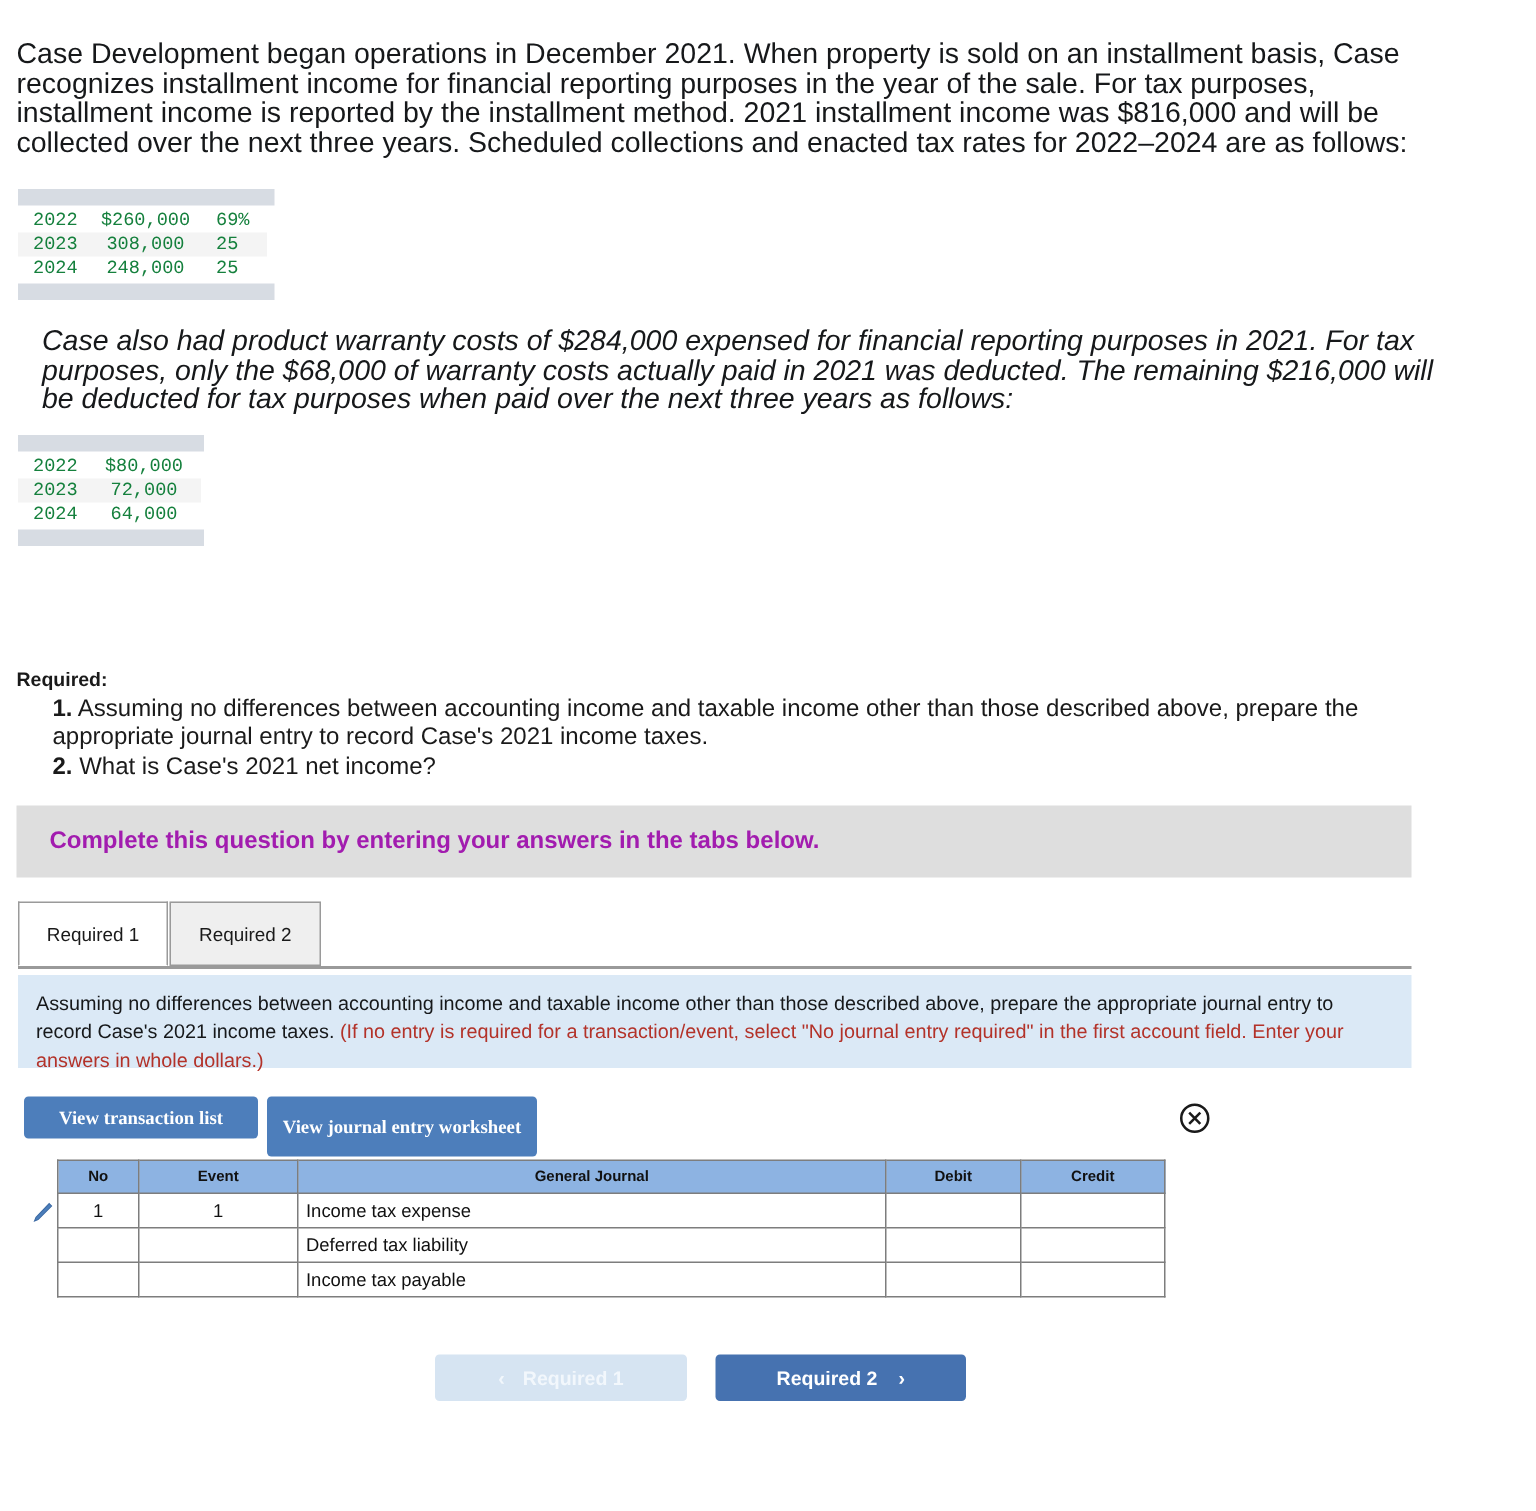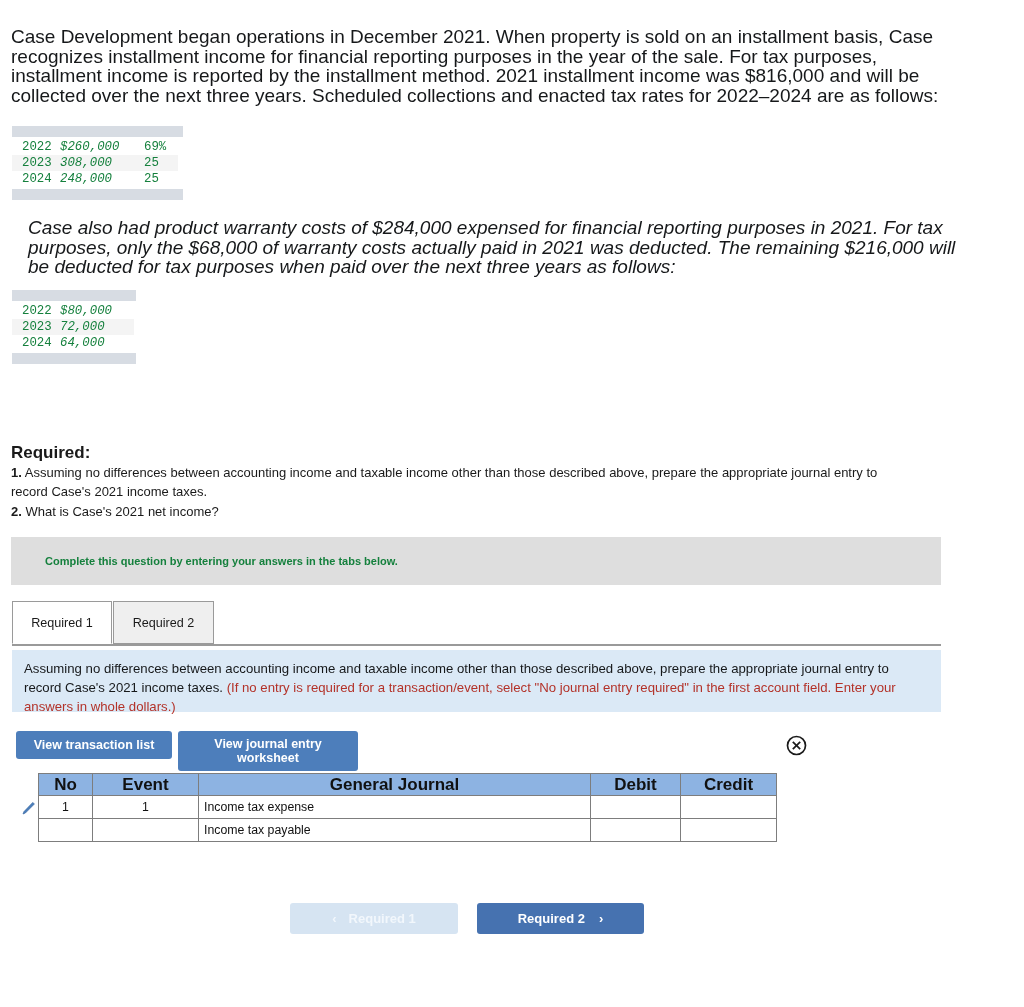--- a/index.html
+++ b/index.html
@@ -24,45 +24,45 @@
 
   
   .mono-table { position: absolute; font-family: "Liberation Mono", monospace; }
   .mono-table .bar { background: #d7dce3; height: 11px; }
   .mono-table .bar.top { margin-bottom: 2px; }
   .mono-table .bar.bottom { margin-top: 2px; }
   .mono-table table { border-collapse: collapse; font-size: 12.4px; }
   .mono-table td { padding: 0 0 0 0; line-height: 16px; white-space: pre; color: #15803d; }
   .mono-table tr.alt { background: #f4f4f4; }
   .mono-table td.yr   { text-align: left; }
-  .mono-table td.amt  { text-align: left; font-style: italic; }
+  .mono-table td.amt  { text-align: center; }
   .mono-table td.rate { text-align: left; }
 
   #tbl1 { left: 12px; top: 126px; width: 171px; }
   #tbl1 td.yr   { padding-left: 10px; width: 48px; }
   #tbl1 td.amt  { width: 78px; padding-right: 4px; }
   #tbl1 td.rate { width: 40px; padding-left: 6px; }
 
   #tbl2 { left: 12px; top: 290px; width: 124px; }
   #tbl2 td.yr  { padding-left: 10px; width: 48px; }
   #tbl2 td.amt { width: 74px; padding-right: 2px; }
 
   
   #req { position: absolute; left: 11px; top: 443px; width: 900px; }
-  #req .rlabel { font-size: 17px; font-weight: bold; line-height: 19.5px; }
-  #req .rline { font-size: 13px; line-height: 19.5px; }
+  #req .rlabel { font-size: 13px; font-weight: bold; line-height: 19.5px; }
+  #req .rline { font-size: 16px; line-height: 19.5px; margin-left: 24px; }
   #req .rline b { font-weight: bold; }
 
   
   #banner {
     position: absolute; left: 11px; top: 537px; width: 930px; height: 48px;
     background: #dedede;
     display: flex; align-items: center;
   }
-  #banner .btxt { font-size: 11px; font-weight: bold; padding-left: 34px; color: #15803d; }
+  #banner .btxt { font-size: 16px; font-weight: bold; padding-left: 22px; color: #a21caf; }
 
   
   #tabs { position: absolute; left: 12px; top: 601px; width: 929px; height: 45px; }
   .tab {
     position: absolute; top: 0; height: 43px;
     border: 1px solid #9a9a9a;
     display: flex; align-items: center; justify-content: center;
     font-size: 12.6px; color: #1a1a1a;
   }
   #tab1 { left: 0; width: 100px; background: #ffffff; border-bottom-color: #ffffff; z-index: 3; }
@@ -76,33 +76,34 @@
   }
   #inst .itxt { font-size: 13.2px; line-height: 19px; color: #16181a; }
   #inst .red { color: #b33229; }
 
   
   .bluebtn {
     position: absolute; background: #4d7ebb; color: #ffffff;
     font-size: 12.5px; font-weight: bold; border-radius: 3px;
     display: flex; align-items: center; justify-content: center;
     border: none;
+    font-family: Liberation Serif, serif;
   }
   #btnTrans { left: 16px; top: 731px; width: 156px; height: 28px; }
   #btnWork  { left: 178px; top: 731px; width: 180px; height: 40px; }
 
   #xicon { position: absolute; left: 786px; top: 735px; width: 21px; height: 21px; }
 
   
   #jwrap { position: absolute; left: 38px; top: 773px; }
   #pencil { position: absolute; left: 18px; top: 799px; width: 20px; height: 20px; }
   #jtable { border-collapse: collapse; }
   #jtable th {
     background: #8db3e2; border: 1px solid #7d7d7d;
-    font-size: 17px; font-weight: bold; color: #111;
+    font-size: 10px; font-weight: bold; color: #111;
     height: 22px; padding: 0 4px; text-align: center; margin-top: 39px;
   }
   #jtable td {
     border: 1px solid #7d7d7d; background: #ffffff;
     font-size: 12.3px; height: 23px; padding: 0 5px; color: #111;
   }
   .c-no     { width: 54px;  text-align: center; }
   .c-event  { width: 106px; text-align: center; }
   .c-gj     { width: 392px; text-align: left; }
   .c-debit  { width: 90px;  text-align: center; }
@@ -235,20 +236,27 @@
         <tr>
           <td class="c-no">1</td>
           <td class="c-event">1</td>
           <td class="c-gj">Income tax expense</td>
           <td class="c-debit"></td>
           <td class="c-credit"></td>
         </tr>
         <tr>
           <td class="c-no"></td>
           <td class="c-event"></td>
+          <td class="c-gj">Deferred tax liability</td>
+          <td class="c-debit"></td>
+          <td class="c-credit"></td>
+        </tr>
+        <tr>
+          <td class="c-no"></td>
+          <td class="c-event"></td>
           <td class="c-gj">Income tax payable</td>
           <td class="c-debit"></td>
           <td class="c-credit"></td>
         </tr>
       </tbody>
     </table>
   </div>
 
   <div class="navbtn" id="navPrev">
     <span class="chev">‹</span>

